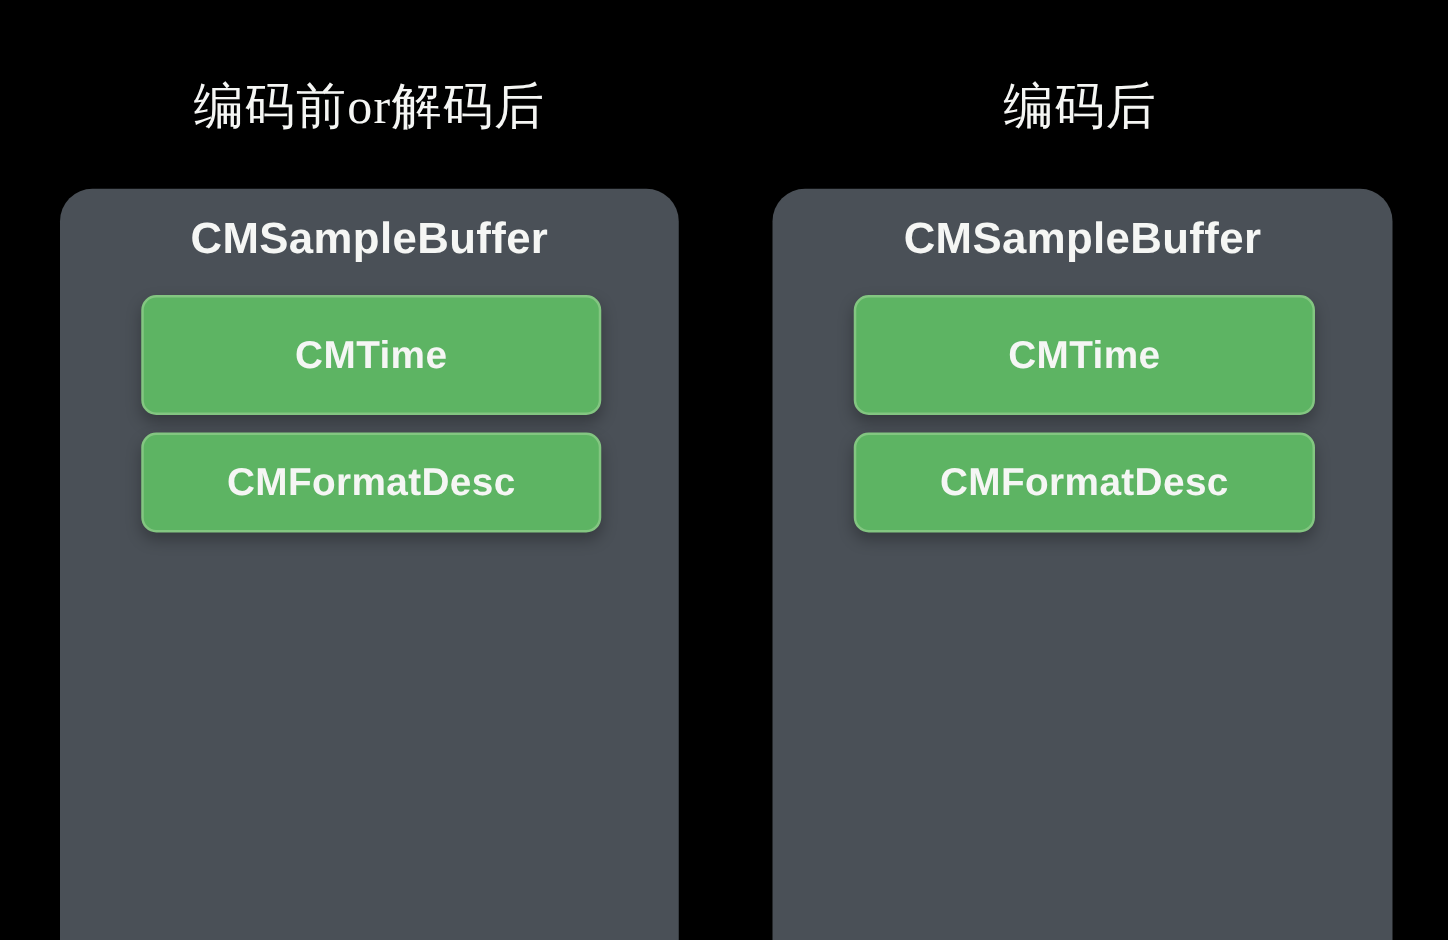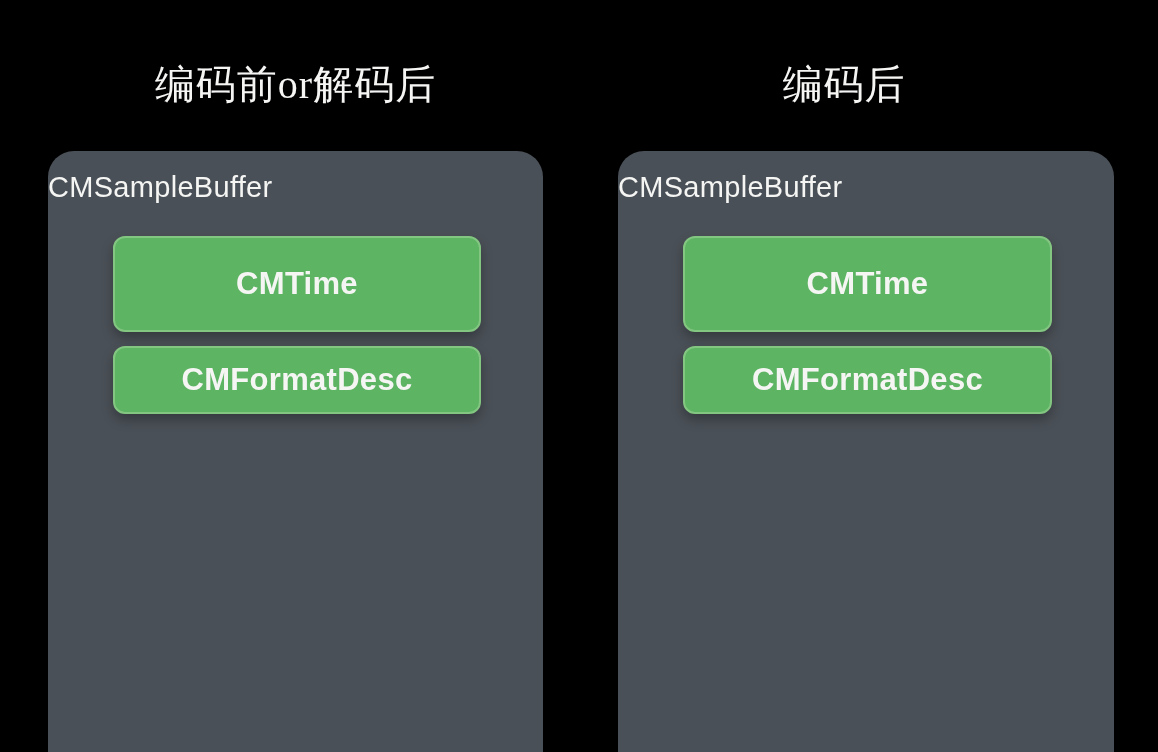--- a/index.html
+++ b/index.html
@@ -21,40 +21,41 @@
     top: 18px;
     text-align: center;
     font-family: "Liberation Serif", "DejaVu Serif", serif;
     font-size: 40px;
     line-height: 1.15;
     color: var(--color-text, #f5f6f4);
     font-weight: 400;
     letter-spacing: 1px;
   }
   .caption-left  { left: 48px;  width: 495px; }
-  .caption-right { left: 596px; width: 496px; }
+  .caption-right { left: 616px; width: 496px; }
 
   .panel {
     position: absolute;
     top: 107px;
     height: 641px;
     background: var(--color-panel, #4a5057);
     border-radius: 26px;
     box-shadow: 0 12px 28px rgba(0,0,0,0.55);
   }
   .panel-left  { left: 48px;  width: 495px; }
   .panel-right { left: 618px; width: 496px; }
 
   .panel-title {
     position: absolute;
     top: 20px;
     left: 0;
     width: 100%;
-    font-weight: 400;
-    font-size: 29px;
+    text-align: center;
+    font-weight: 700;
+    font-size: 35px;
     letter-spacing: 0.3px;
     color: var(--color-text, #f5f6f4);
   }
 
   .block {
     position: absolute;
     left: 65px;
     right: 62px;
     border-radius: 12px;
     border: 2px solid transparent;
@@ -62,21 +63,21 @@
     align-items: center;
     justify-content: center;
     font-weight: 700;
     font-size: 31px;
     letter-spacing: 0.3px;
     color: var(--color-text, #f5f6f4);
     box-shadow: 0 6px 12px rgba(0,0,0,0.28);
     box-sizing: border-box;
   }
   .block-1 { top: 85px;  height: 96px; }
-  .block-2 { top: 195px; height: 68px; }
+  .block-2 { top: 195px; height: 80px; }
   .block-3 { top: 305px; height: 308px; }
 
   .block.green {
     background: var(--color-green, #5db463);
     border-color: var(--color-green_border, #83c681);
   }
   .block.blue {
     background: var(--color-blue, #6094d0);
     border-color: var(--color-blue_border, #9abde2);
   }

